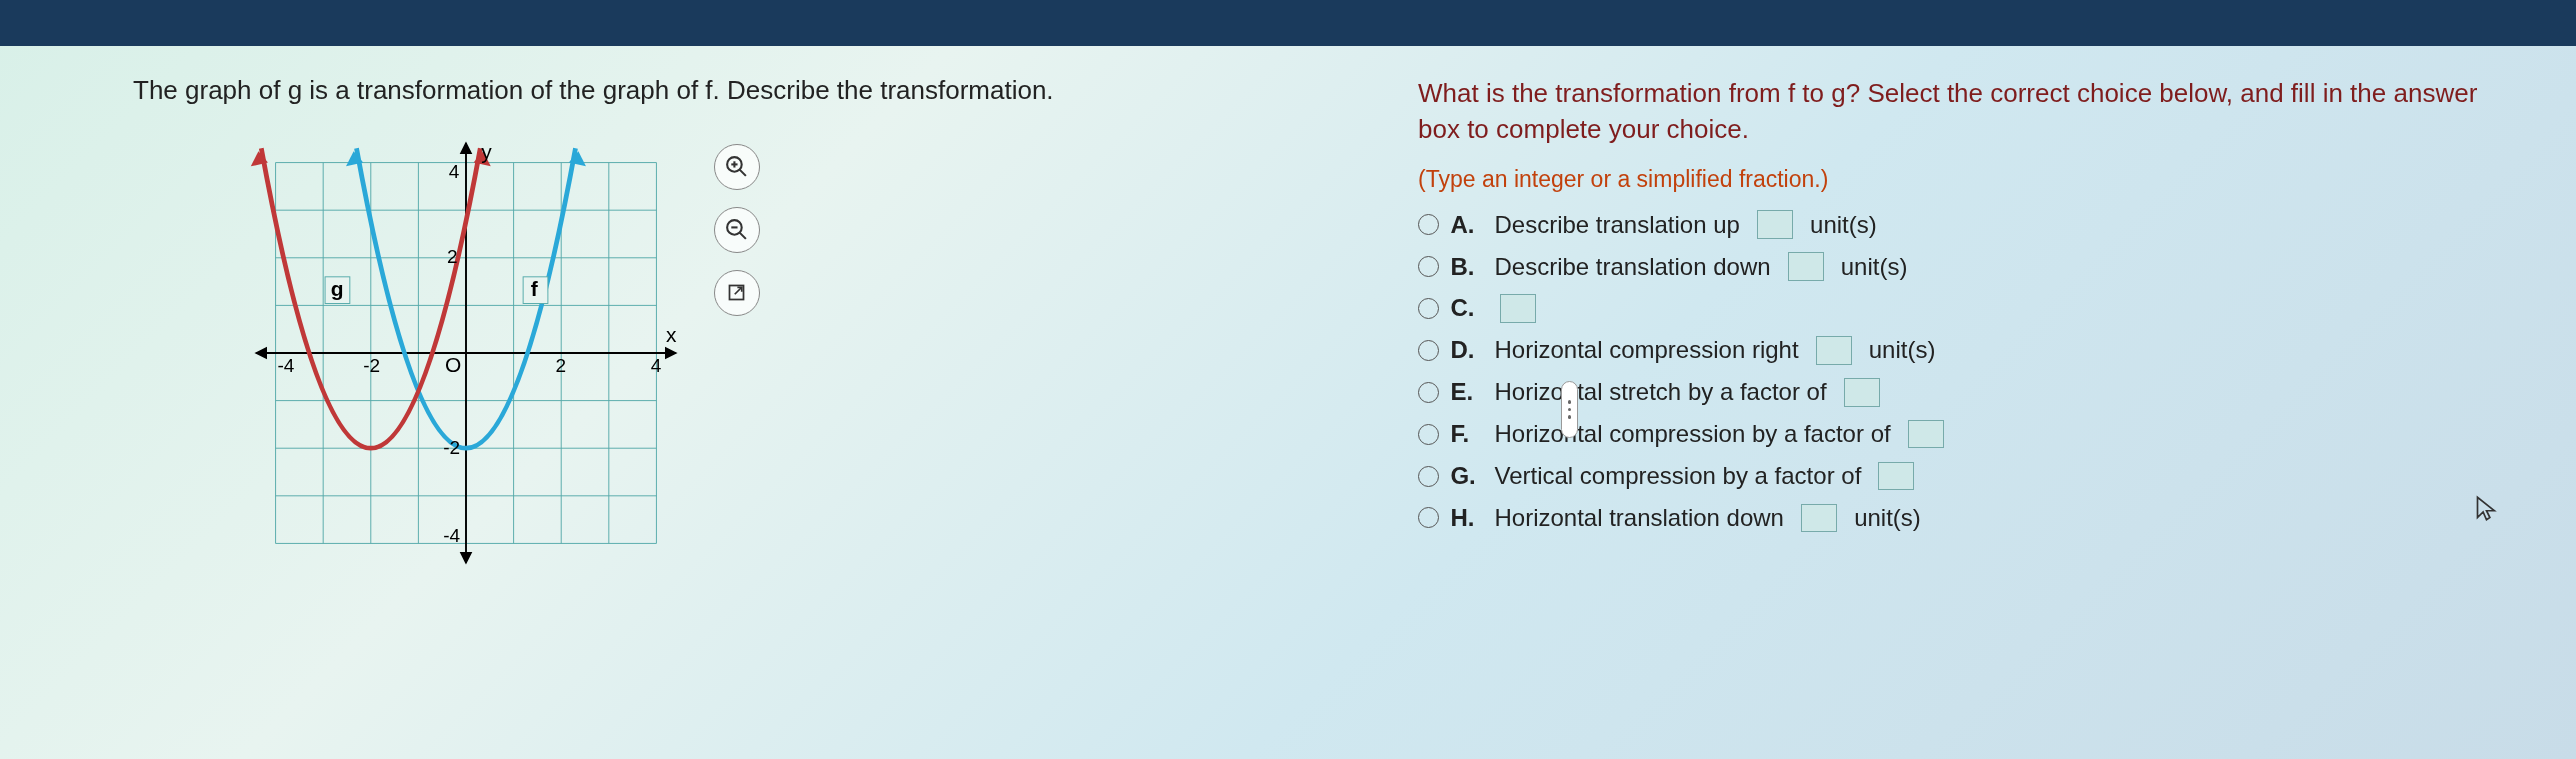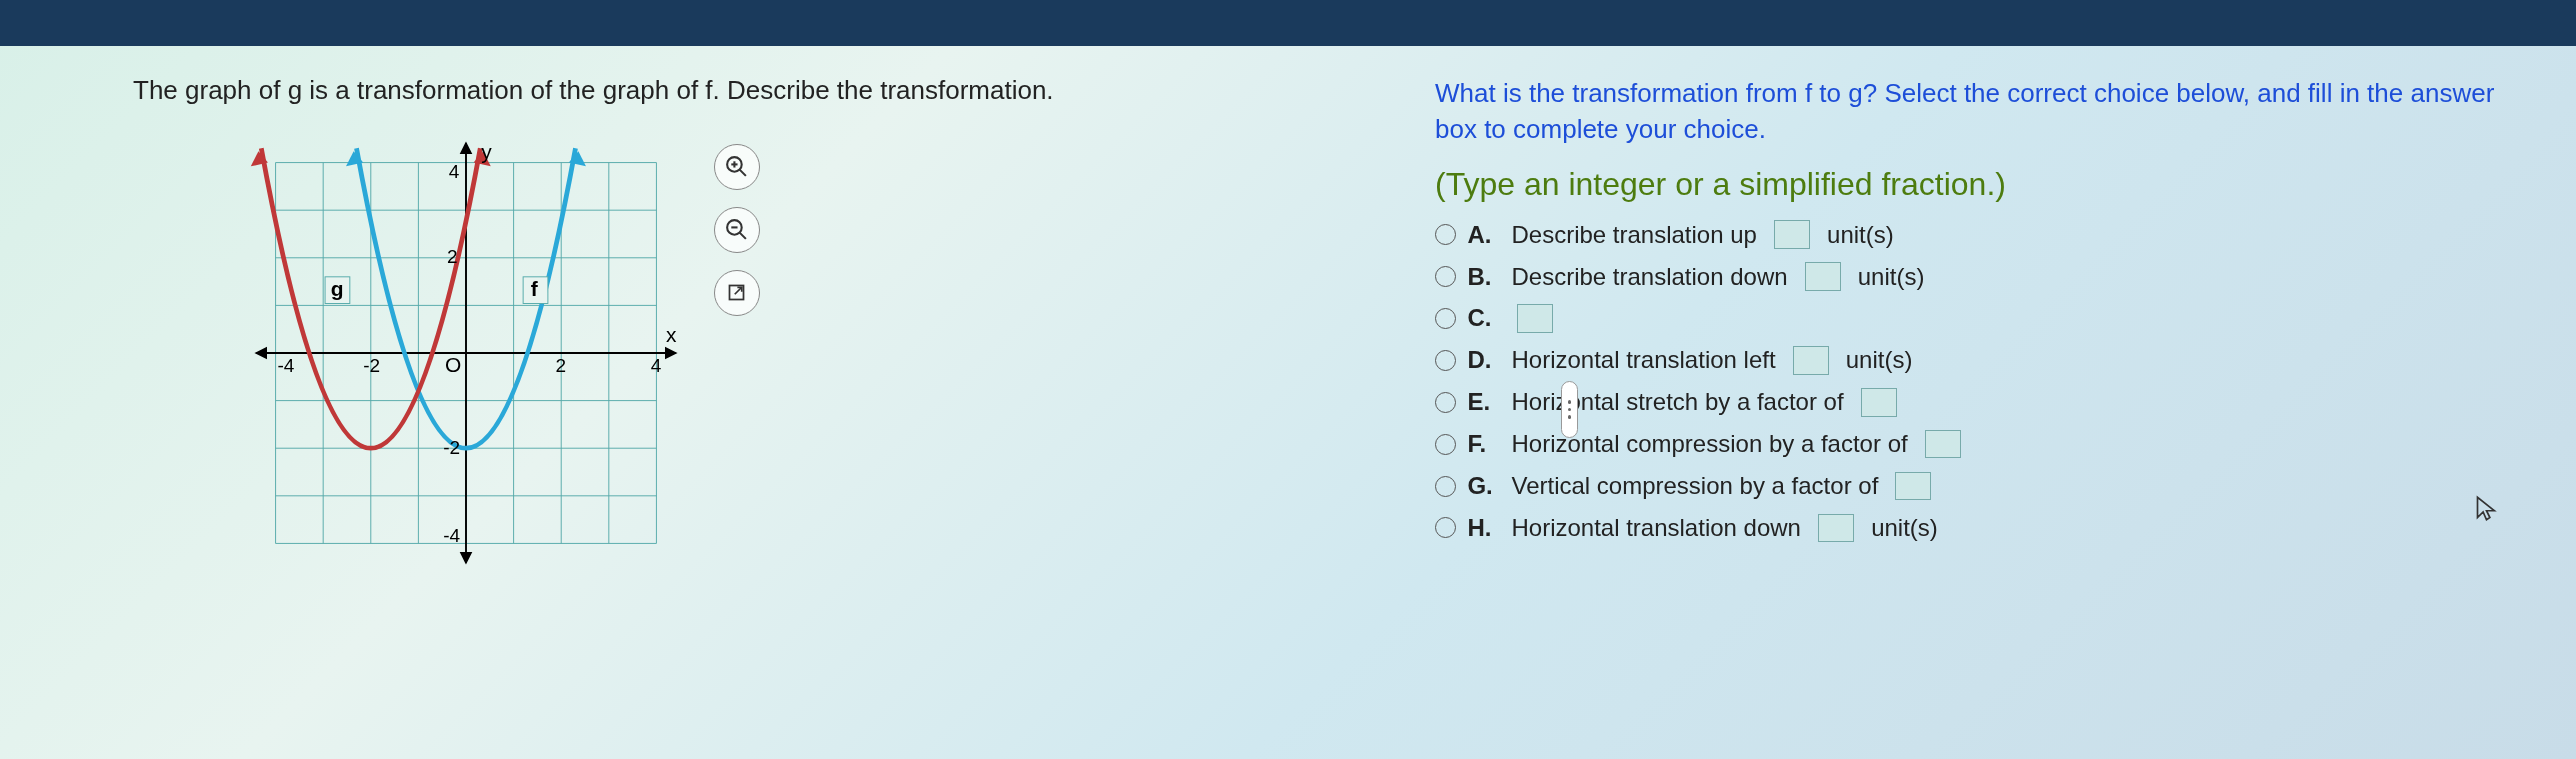--- a/index.html
+++ b/index.html
@@ -12,21 +12,21 @@
     overflow: hidden;
   }
   .top-bar {
     height: 46px;
     background: #1a3a5c;
     width: 100%;
   }
   .content {
     display: flex;
     padding: 28.6px 76px 28.6px 133px;
-    gap: 55px;
+    gap: 38px;
     justify-content: space-between;
   }
   .left-col {
     flex: 0 0 1190px;
   }
   .right-col {
     flex: 1;
     padding-left: 57px;
   }
   .prompt {
@@ -60,27 +60,27 @@
     border: 1px solid #888;
     display: flex;
     align-items: center;
     justify-content: center;
     cursor: pointer;
     font-size: 21px;
     color: #333;
   }
   .right-prompt {
     font-size: 26px;
-    color: #1d4ed8;
+    color: #7f1d1d;
     margin-bottom: 19px;
     line-height: 1.4;
   }
   .hint {
-    font-size: 32px;
-    color: #4d7c0f;
+    font-size: 23px;
+    color: #c2410c;
     margin-bottom: 17px;
   }
   .choice-row {
     display: flex;
     align-items: center;
     gap: 11.4px;
     margin-bottom: 13.3px;
     font-size: 24px;
     color: #222;
   }
@@ -253,21 +253,21 @@
     </div>
     <div class="choice-row">
       <span class="radio"></span>
       <span class="choice-letter">C.</span>
       <span class="answer-box"></span>
       <span></span>
     </div>
     <div class="choice-row">
       <span class="radio"></span>
       <span class="choice-letter">D.</span>
-      <span>Horizontal translation left</span>
+      <span>Horizontal compression right</span>
       <span class="answer-box"></span>
       <span>unit(s)</span>
     </div>
     <div class="choice-row">
       <span class="radio"></span>
       <span class="choice-letter">E.</span>
       <span>Horizontal stretch by a factor of</span>
       <span class="answer-box"></span>
       <span></span>
     </div>

